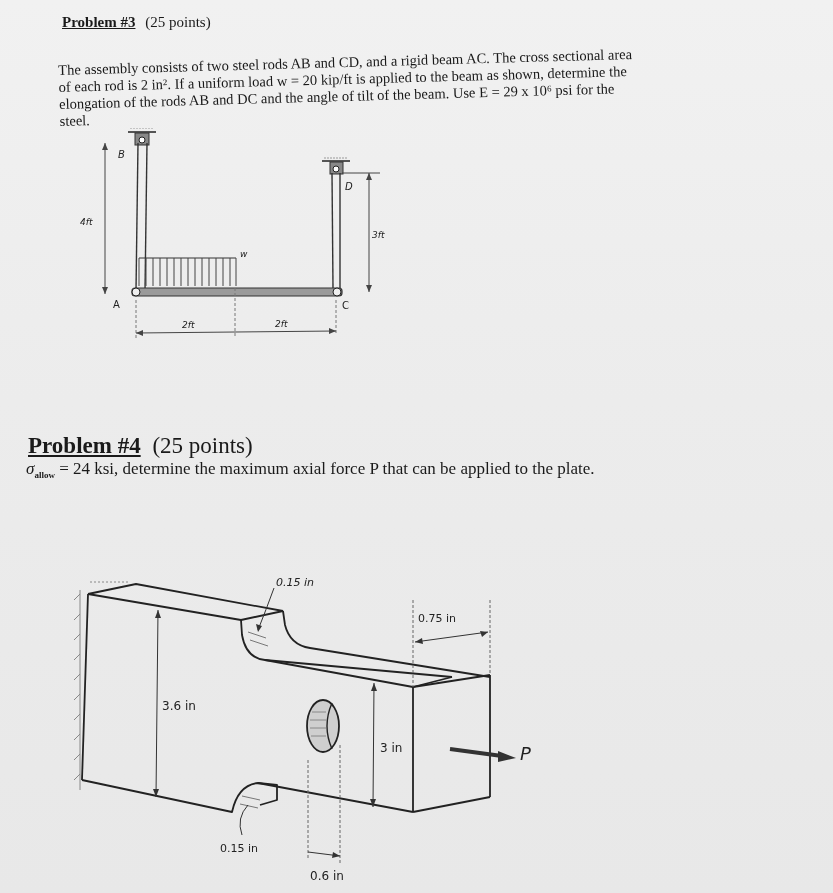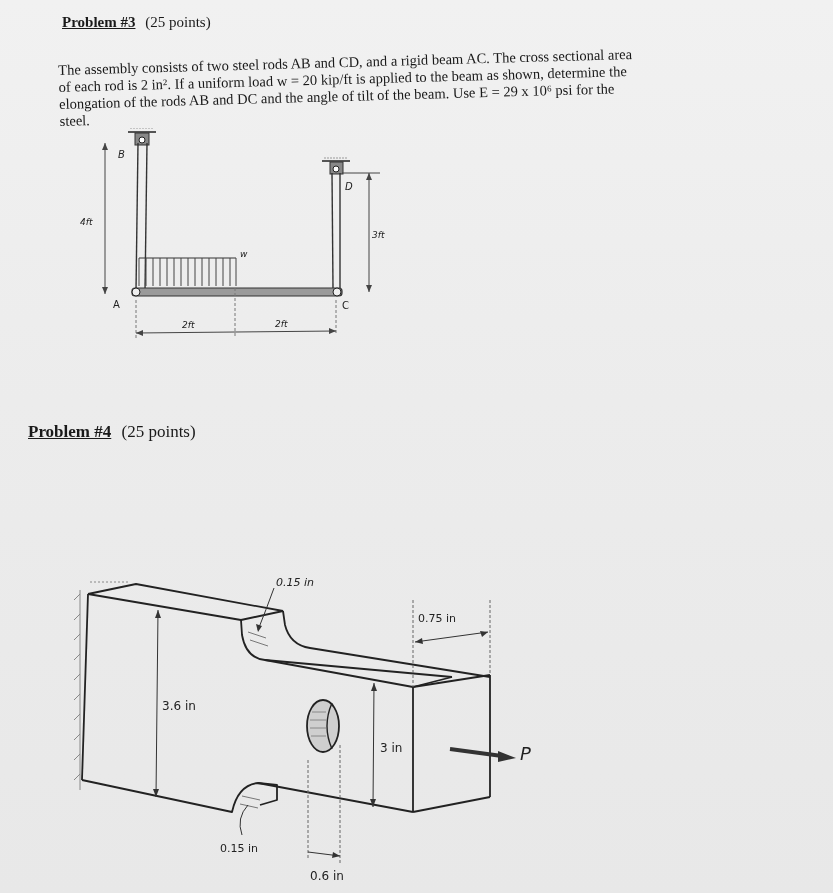--- a/index.html
+++ b/index.html
@@ -99,26 +99,30 @@
   <text x="265" y="62" font-size="10" font-style="italic" fill="#222">D</text>
   <text x="33" y="180" font-size="10" fill="#222">A</text>
   <text x="262" y="181" font-size="10" fill="#222">C</text>
   <text x="160" y="129" font-size="9" font-style="italic" fill="#222">w</text>
   <text x="0" y="97" font-size="9" font-style="italic" fill="#222">4ft</text>
   <text x="292" y="110" font-size="9" font-style="italic" fill="#222">3ft</text>
   <text x="102" y="200" font-size="9" font-style="italic" fill="#222">2ft</text>
   <text x="195" y="199" font-size="9" font-style="italic" fill="#222">2ft</text>
 </svg>
 
-<div class="abs" style="left:28px;top:422px;font-size:17px;text-align:center;">
+<div class="abs" style="left:28px;top:433px;font-size:23px;text-align:center;">
   <span class="plabel" style="font-weight:bold;text-decoration:underline;">Problem #4</span>
   <span style="margin-left:6px;">(25 points)</span>
 </div>
 
 <div class="abs p4" style="left:26px;top:458px;width:800px;">
+  <div>
+    <span style="font-style:italic;">σ</span><sub class="allow">allow</sub>
+    <span>= 24 ksi, determine the maximum axial force P that can be applied to the plate.</span>
+  </div>
 </div>
 
 <svg class="abs" style="left:70px;top:560px;" width="480" height="333" viewBox="0 0 480 333">
 
   <g stroke="#888" stroke-width="1">
     <line x1="10" y1="30" x2="10" y2="230"></line>
     <line x1="4" y1="40" x2="10" y2="34"></line>
       <line x1="4" y1="60" x2="10" y2="54"></line>
     <line x1="4" y1="80" x2="10" y2="74"></line>
       <line x1="4" y1="100" x2="10" y2="94"></line>

